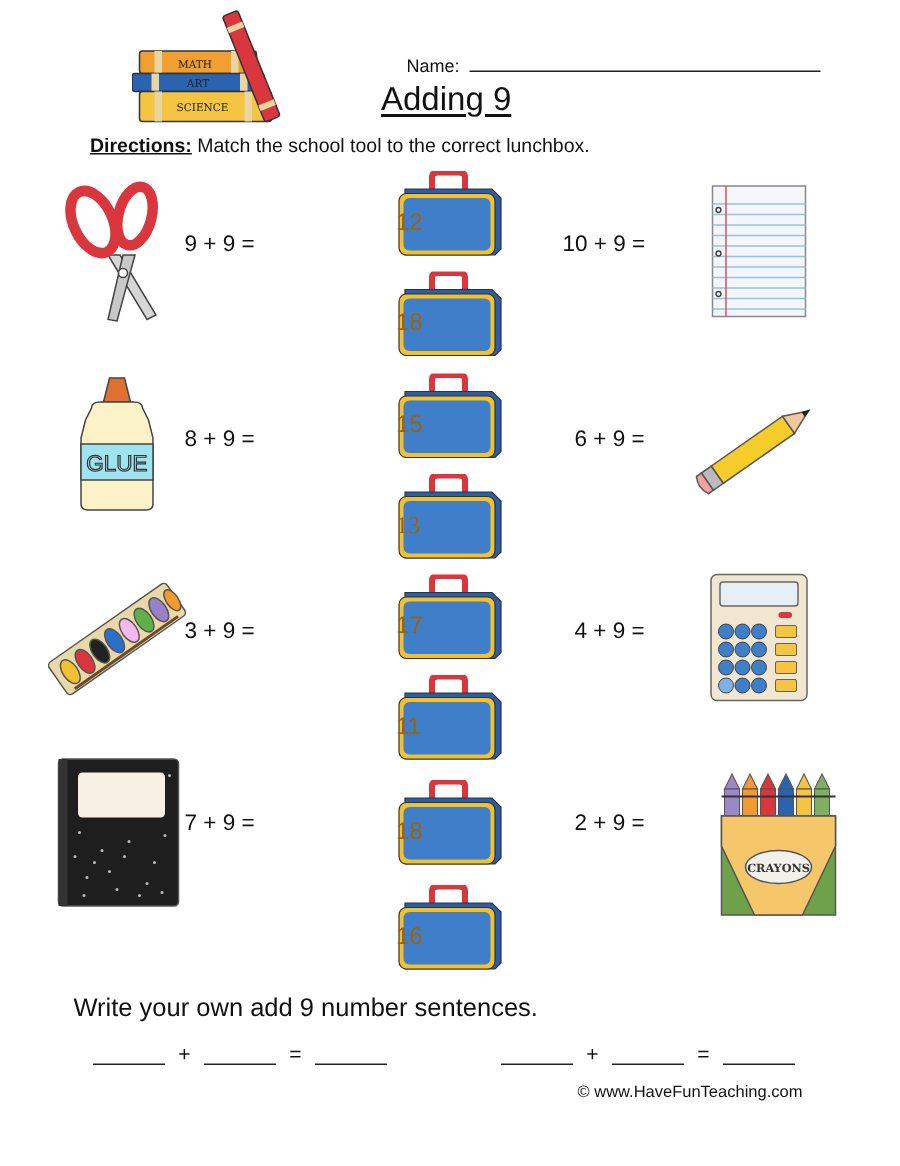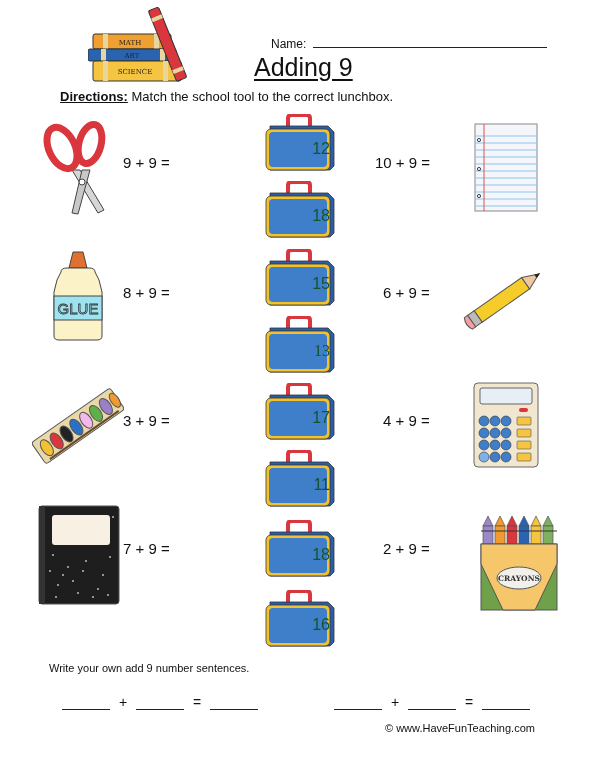--- a/index.html
+++ b/index.html
@@ -1,26 +1,26 @@
 <!DOCTYPE html>
 <html><head>
 <meta charset="utf-8">
 <style>
   html, body { margin: 0; padding: 0; background: #ffffff; }
   body { width: 600px; height: 777px; position: relative; overflow: hidden; font-family: "Liberation Sans", sans-serif; color: #111; }
   .abs { position: absolute; }
   .name-label { left: 271px; top: 37px; font-size: 12px; }
   .name-line { left: 313px; top: 47px; width: 234px; border-bottom: 1.5px solid #222; }
-  .title { left: 254px; top: 53px; font-size: 25px; text-decoration: underline; text-underline-offset: 3px; }
+  .title { left: 254px; top: 53px; font-size: 22px; text-decoration: underline; text-underline-offset: 3px; }
   .directions { left: 48px; top: 89px; font-size: 13px; margin-left: 12px; }
   .directions b { text-decoration: underline; }
   .eq { font-size: 15px; white-space: nowrap; }
   .lunchbox { width: 72px; height: 58px; }
-  .lb-num { position: absolute; left: 0; top: 26px; width: 66px; text-align: right; font-size: 16px; color: #14532d; }
-  .write-own { left: 49px; top: 662px; font-size: 11px; }
+  .lb-num { position: absolute; left: 0; top: 26px; width: 66px; text-align: left; font-size: 16px; color: #a16207; }
+  .write-own { left: 49px; top: 662px; font-size: 17px; }
   .blank-row { top: 693px; font-size: 14px; }
   .blank { display: inline-block; width: 48px; border-bottom: 1px solid #222; margin: 0 4px; height: 16px; vertical-align: bottom; }
   .op { display: inline-block; width: 18px; text-align: center; }
   .copyright { left: 385px; top: 722px; font-size: 11px; }
 </style>
 </head>
 <body>
 
 <svg class="abs" style="left:88px;top:4px" width="110" height="80" viewBox="0 0 110 80">
   <rect x="5" y="30" width="78" height="15" rx="2" fill="#f0a030" stroke="#333"></rect>

